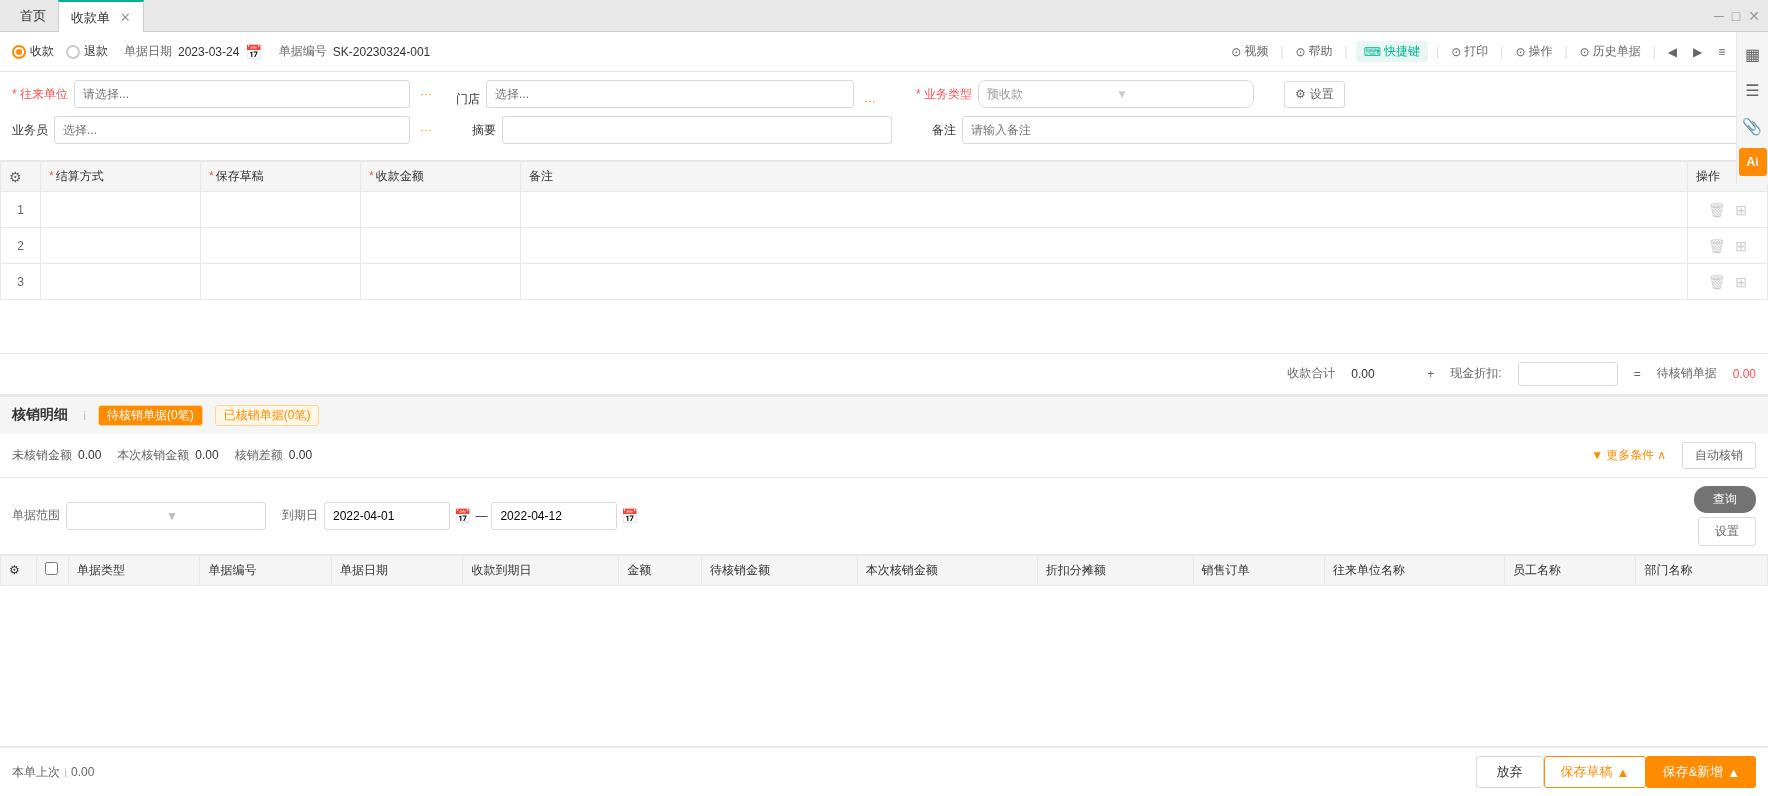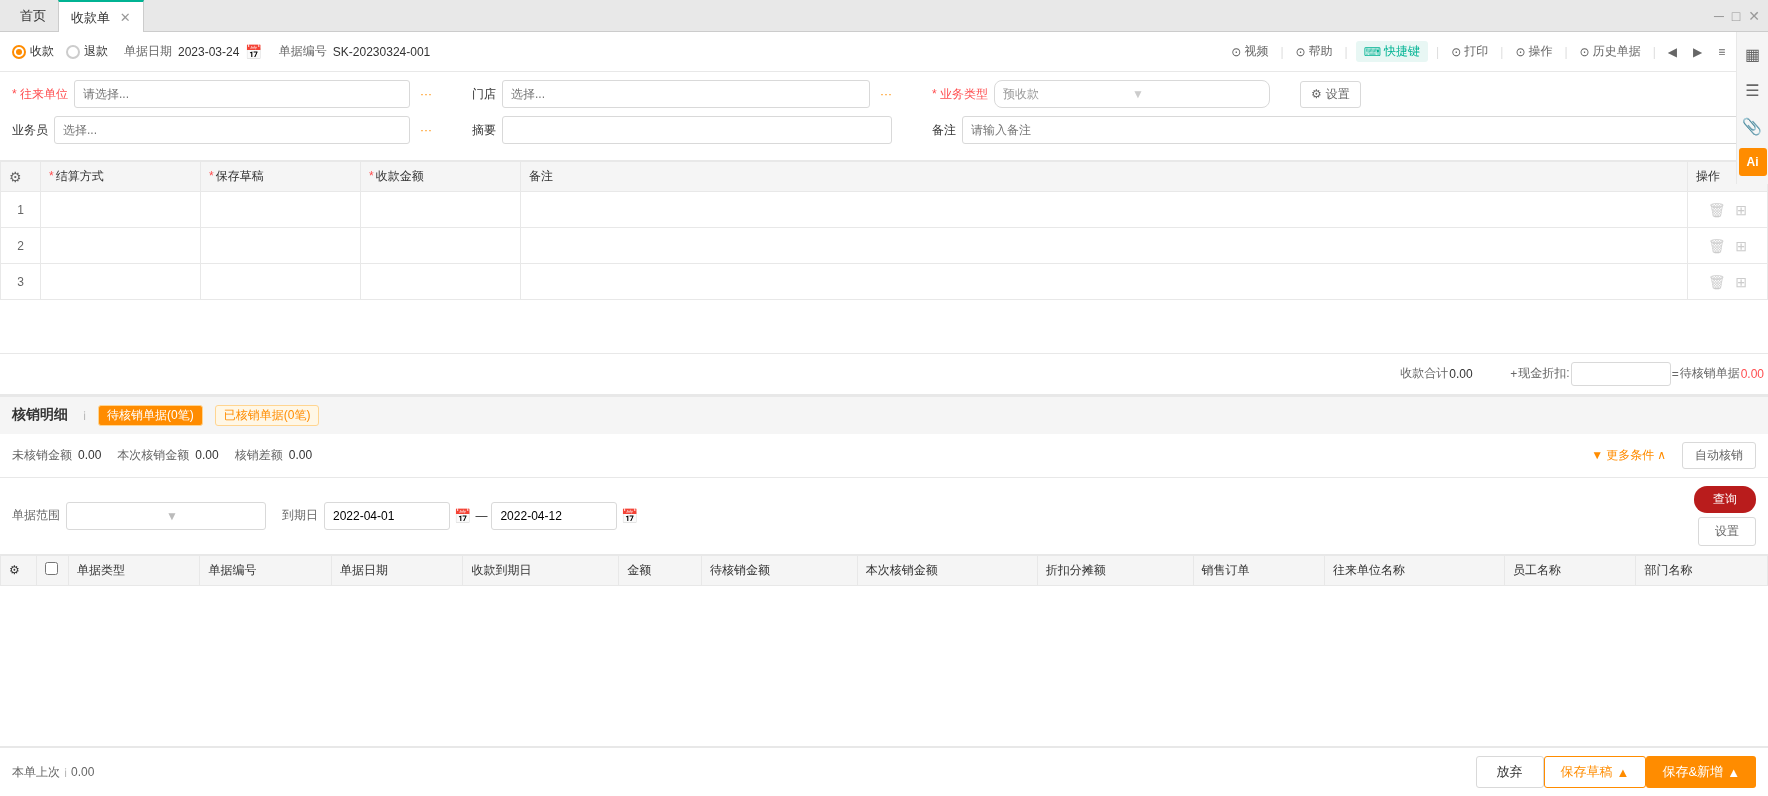--- a/index.html
+++ b/index.html
@@ -89,21 +89,21 @@
     }
     .data-table td.row-num { text-align: center; color: #666; width: 40px; }
     .gear-icon { color: #666; cursor: pointer; font-size: 14px; }
     .required-mark { color: #ff4d4f; margin-right: 2px; }
     .col-actions { width: 80px; text-align: center; }
     .row-action-btn { color: #ccc; cursor: pointer; margin: 0 3px; font-size: 14px; }
 
     
     .summary-row {
       display: flex; align-items: center; justify-content: flex-end;
-      padding: 8px 4px; border-top: 1px solid #e8e8e8; gap: 1px;
+      padding: 8px 12px; border-top: 1px solid #e8e8e8; gap: 16px;
       background: #fff;
     }
     .summary-label { color: #666; }
     .summary-value { color: #333; min-width: 60px; }
     .summary-input {
       border: 1px solid #d9d9d9; border-radius: 3px; height: 24px;
       padding: 0 6px; width: 100px; font-size: 12px;
     }
     .summary-result { color: #ff4d4f; font-weight: 500; }
 
@@ -138,21 +138,21 @@
     .query-section { padding: 8px 12px; background: #fff; border-bottom: 1px solid #e8e8e8; }
     .query-row { display: flex; align-items: center; gap: 16px; }
     .query-field { display: flex; align-items: center; gap: 6px; }
     .date-input {
       border: 1px solid #d9d9d9; border-radius: 3px; height: 28px;
       padding: 12px 8px; width: 126px; font-size: 12px; outline: none;
     }
     .range-input-group { display: flex; align-items: center; gap: 4px; }
     .cal-icon { color: #bbb; cursor: pointer; font-size: 14px; }
     .query-btn {
-      background: #b91c1c; color: #fff; border: none; border-radius: 13px;
+      background: #737373; color: #fff; border: none; border-radius: 13px;
       padding: 5px 19px; cursor: pointer; font-size: 12px;
     }
     .settings-btn2 {
       background: #fff; border: 1px solid #d9d9d9; border-radius: 3px;
       padding: 5px 16px; cursor: pointer; font-size: 12px; color: #666;
     }
     .select-with-arrow {
       display: flex; align-items: center; border: 1px solid #d9d9d9;
       border-radius: 3px; height: 28px; padding: 0 8px; width: 200px;
       background: #fff; cursor: pointer; font-size: 12px; color: #999;
@@ -290,21 +290,21 @@
 
   <div class="form-section">
     <div class="form-row">
 
       <div class="form-field" style="max-width: 420px;">
         <span class="form-field-label">往来单位</span>
         <input class="form-field-input" type="text" placeholder="请选择..." style="">
         <span class="form-field-more">···</span>
       </div>
 
-      <div class="form-field" style="margin-left: 40px; max-width: 420px;">
+      <div class="form-field" style="margin-left: 24px; max-width: 420px; align-items: flex-end;">
         <span class="form-field-label no-required" style="color:#333;">门店</span>
         <input class="form-field-input" type="text" placeholder="选择..." style="">
         <span class="form-field-more">···</span>
       </div>
 
       <div class="form-field" style="margin-left: 40px; max-width: 360px;">
         <span class="form-field-label">业务类型</span>
         <div class="form-field-select">
           <span>预收款</span>
           <span class="arrow">▼</span>

